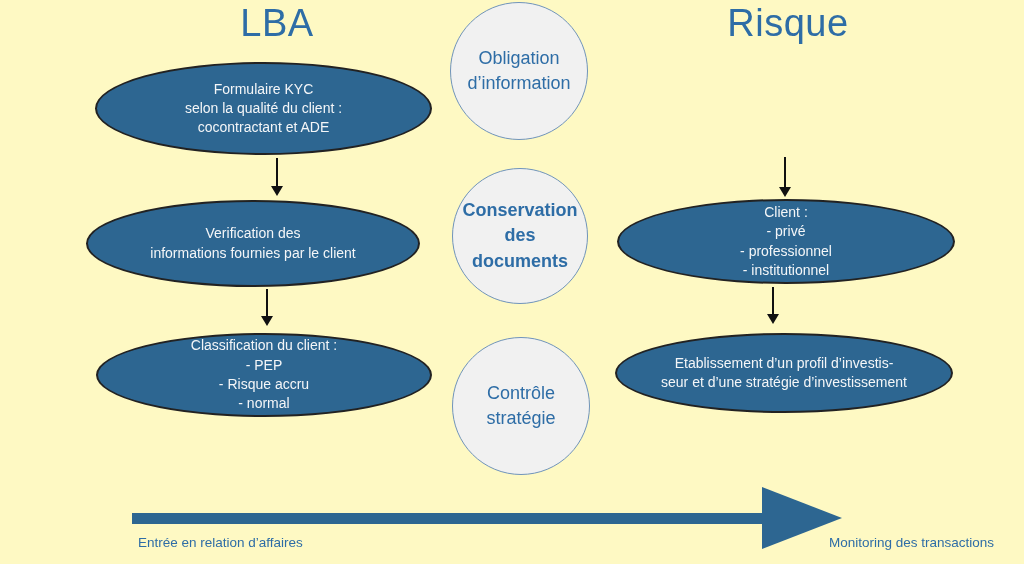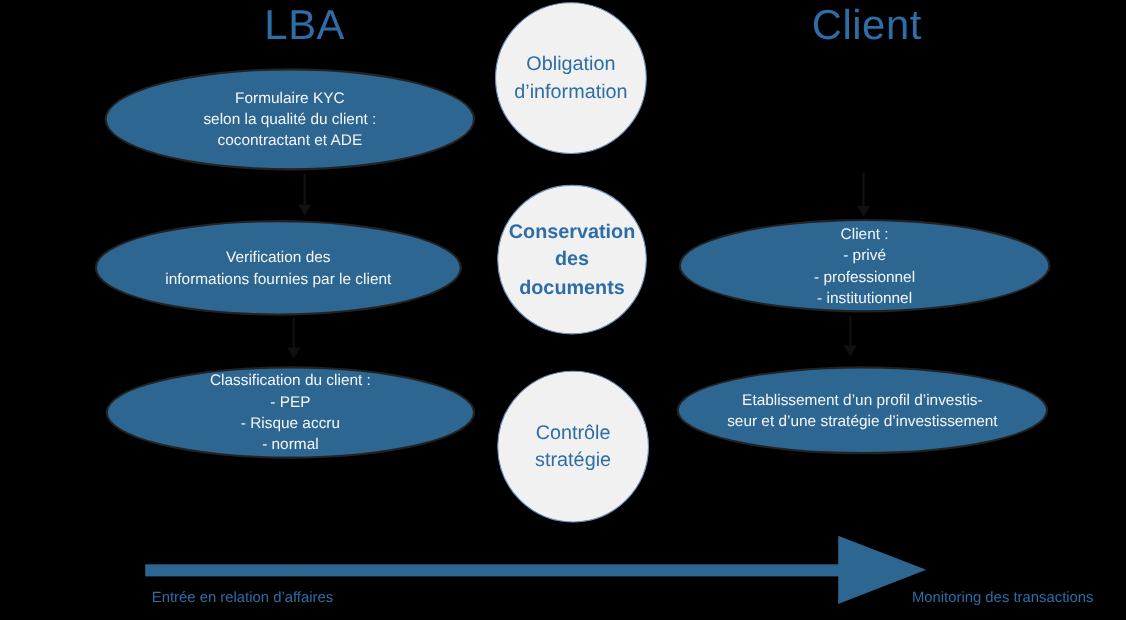--- a/index.html
+++ b/index.html
@@ -1,17 +1,17 @@
 <!DOCTYPE html>
 <html><head>
 <meta charset="utf-8">
 <style>
   html,body{margin:0;padding:0;background:#ffffff;}
   .canvas{
-    position:relative;width:1024px;height:564px;background:#000000;overflow:hidden;
+    position:relative;width:1024px;height:564px;background:#fef9c3;overflow:hidden;
     font-family:"Liberation Sans","DejaVu Sans",sans-serif;
   }
   .col-title{
     position:absolute;top:0;width:200px;height:46px;line-height:46px;
     text-align:center;font-size:38px;color:#2e6da6;letter-spacing:0.5px;
   }
   .title-left{left:177px;}
   .title-right{left:688px;}
   .ellipse{
     position:absolute;border-radius:50%;
@@ -55,21 +55,21 @@
   .tl-label{position:absolute;top:535px;font-size:13.5px;color:#2e6da6;}
   .tl-start{left:115px;margin-left:23px;}
   .tl-end{left:829px;width:170px;text-align:left;}
 </style>
 </head>
 <body>
 
 <div class="canvas">
 
   <div class="col-title title-left">LBA</div>
-  <div class="col-title title-right">Client</div>
+  <div class="col-title title-right">Risque</div>
 
   <div class="ellipse el-l1">Formulaire KYC
 selon la qualité du client :
 cocontractant et ADE</div>
   <div class="ellipse el-l2">Verification des
 informations fournies par le client</div>
   <div class="ellipse el-l3">Classification du client :
 - PEP
 - Risque accru
 - normal</div>

